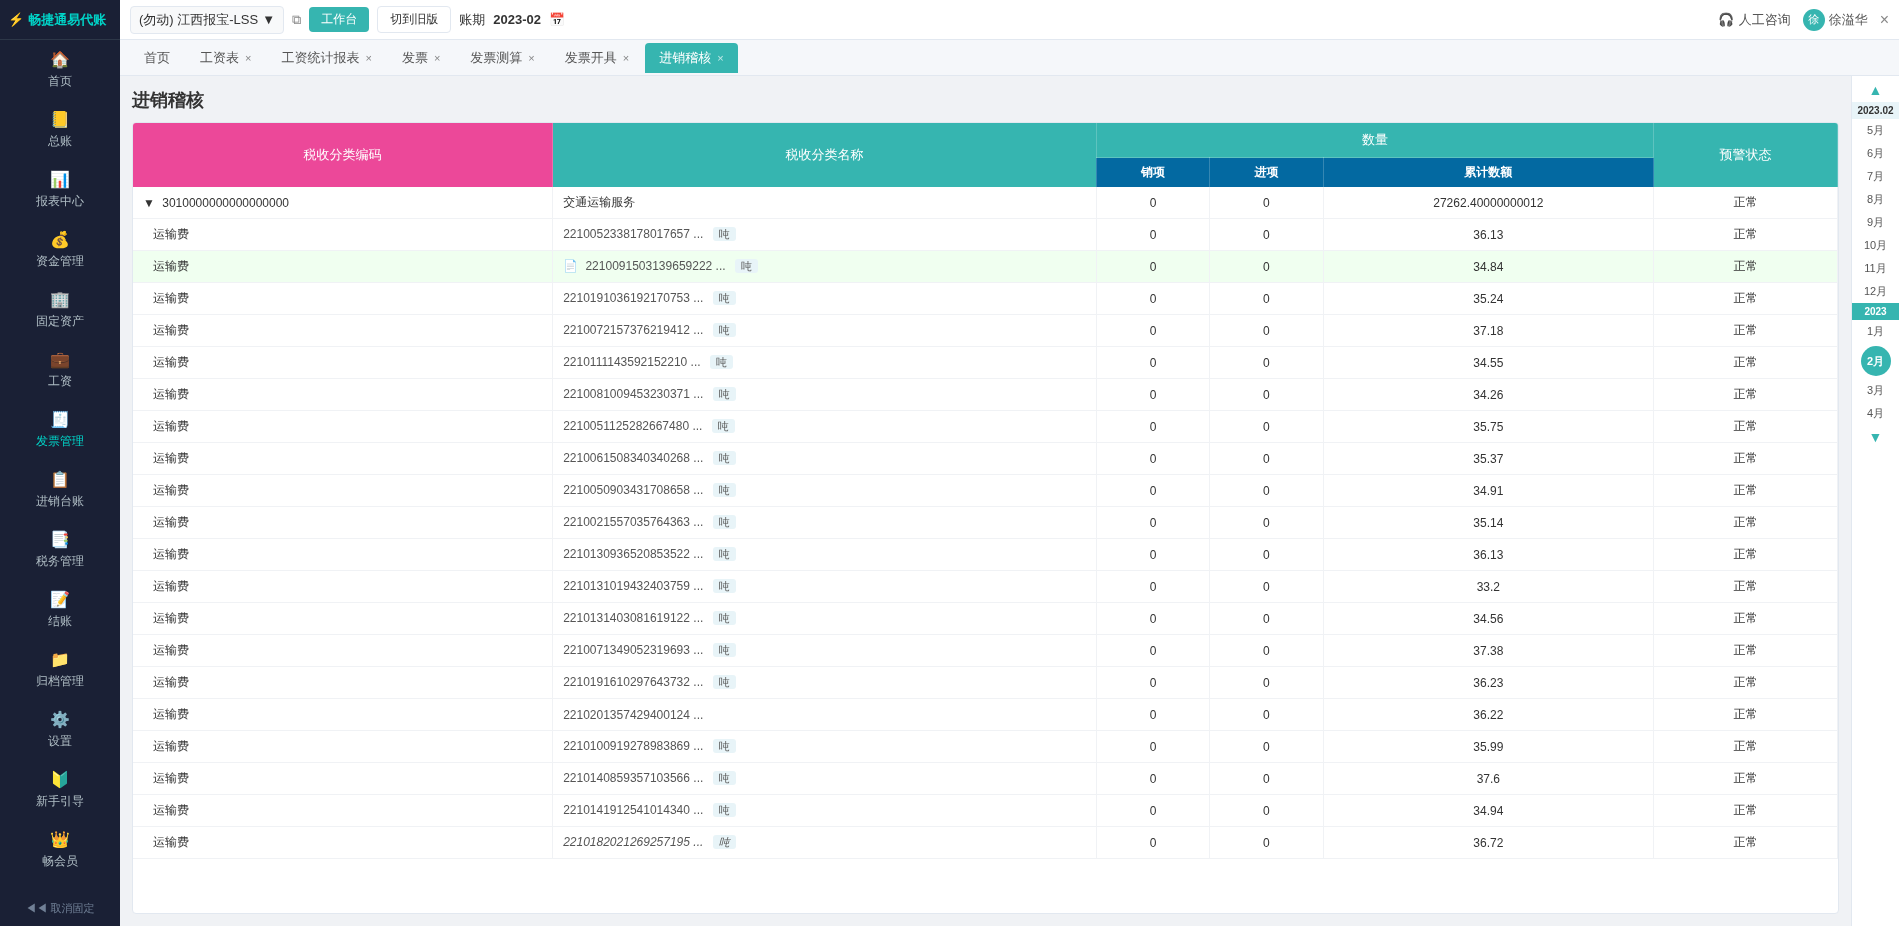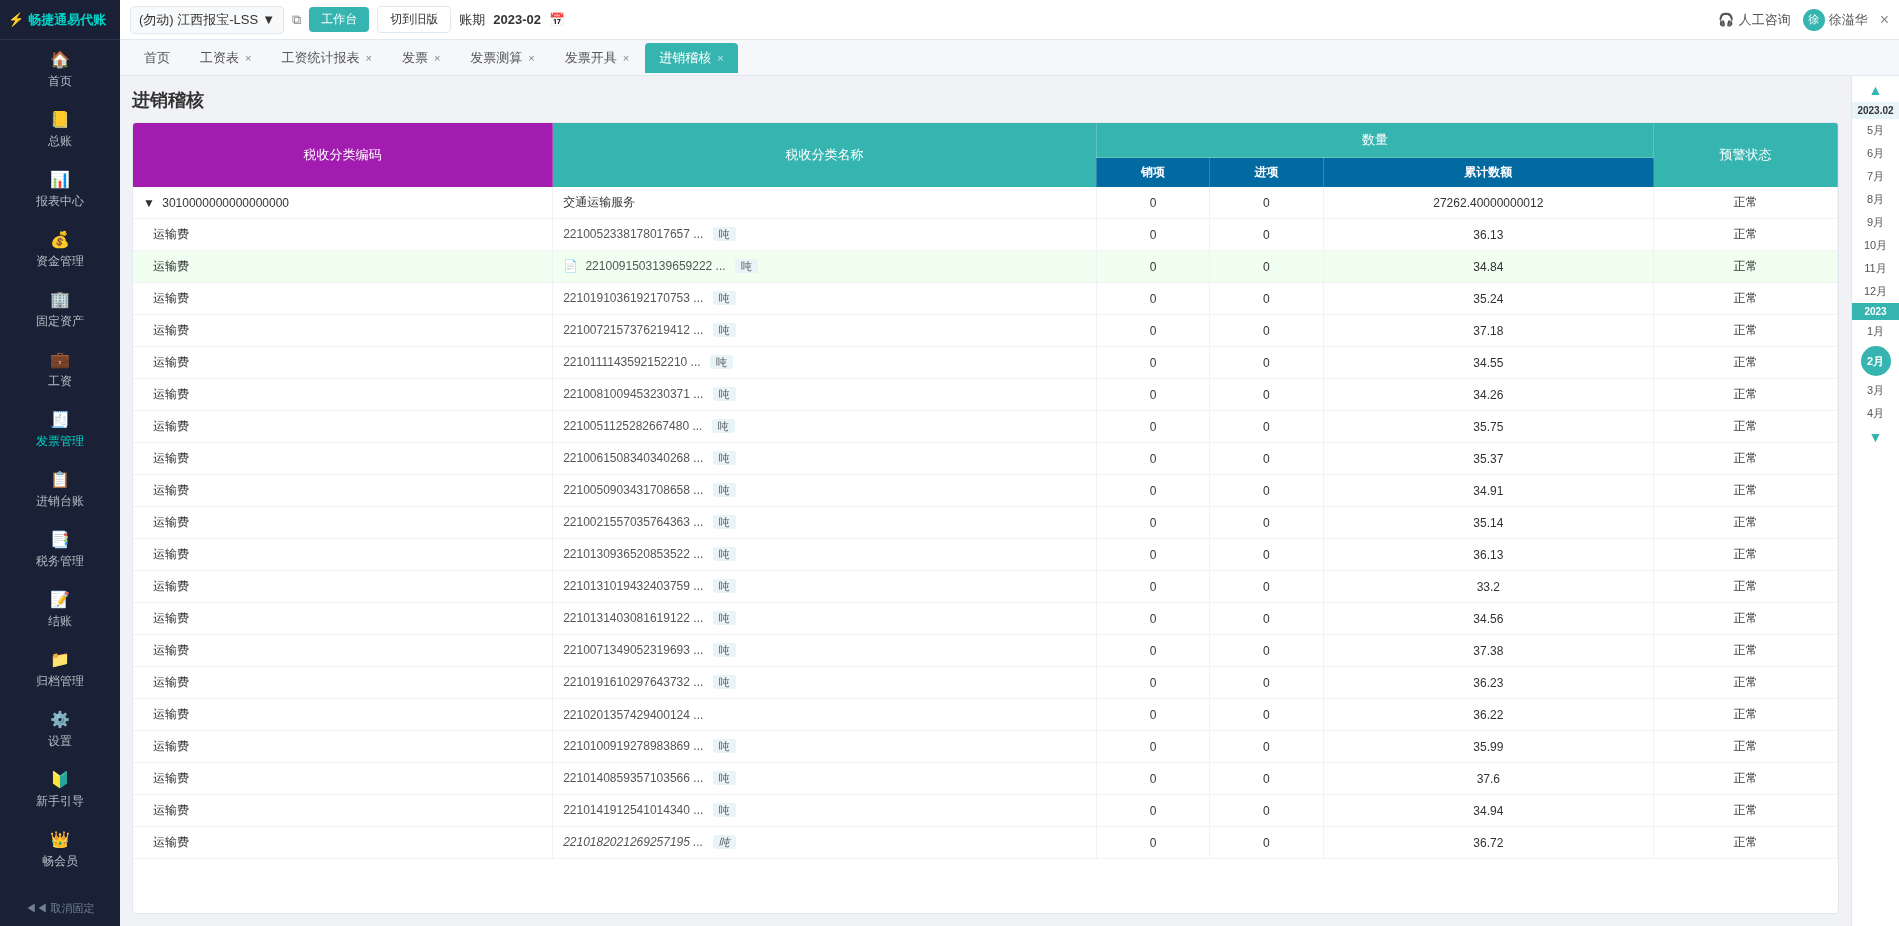--- a/index.html
+++ b/index.html
@@ -448,21 +448,21 @@
     <div class="inner-content">
 
       <div class="page-header">
         <h2 class="page-title">进销稽核</h2>
       </div>
 
       <div class="table-container">
         <table>
           <thead>
             <tr>
-              <th rowspan="2" style="background:#a21caf;color:#fff;padding:8px 10px;border-right:1px solid rgba(255,255,255,0.2);">税收分类编码</th>
+              <th rowspan="2" style="background:#ec4899;color:#fff;padding:8px 10px;border-right:1px solid rgba(255,255,255,0.2);">税收分类编码</th>
               <th rowspan="2" style="background:#36b5b0;color:#fff;padding:8px 10px;border-right:1px solid rgba(255,255,255,0.2);">税收分类名称</th>
               <th colspan="3" style="background:#36b5b0;color:#fff;padding:8px 10px;border-right:1px solid rgba(255,255,255,0.2);text-align:center;">数量</th>
               <th rowspan="2" style="background:#36b5b0;color:#fff;padding:8px 10px;">预警状态</th>
             </tr>
             <tr>
               <th class="th-sub">销项</th>
               <th class="th-sub">进项</th>
               <th class="th-sub">累计数额</th>
             </tr>
           </thead>

